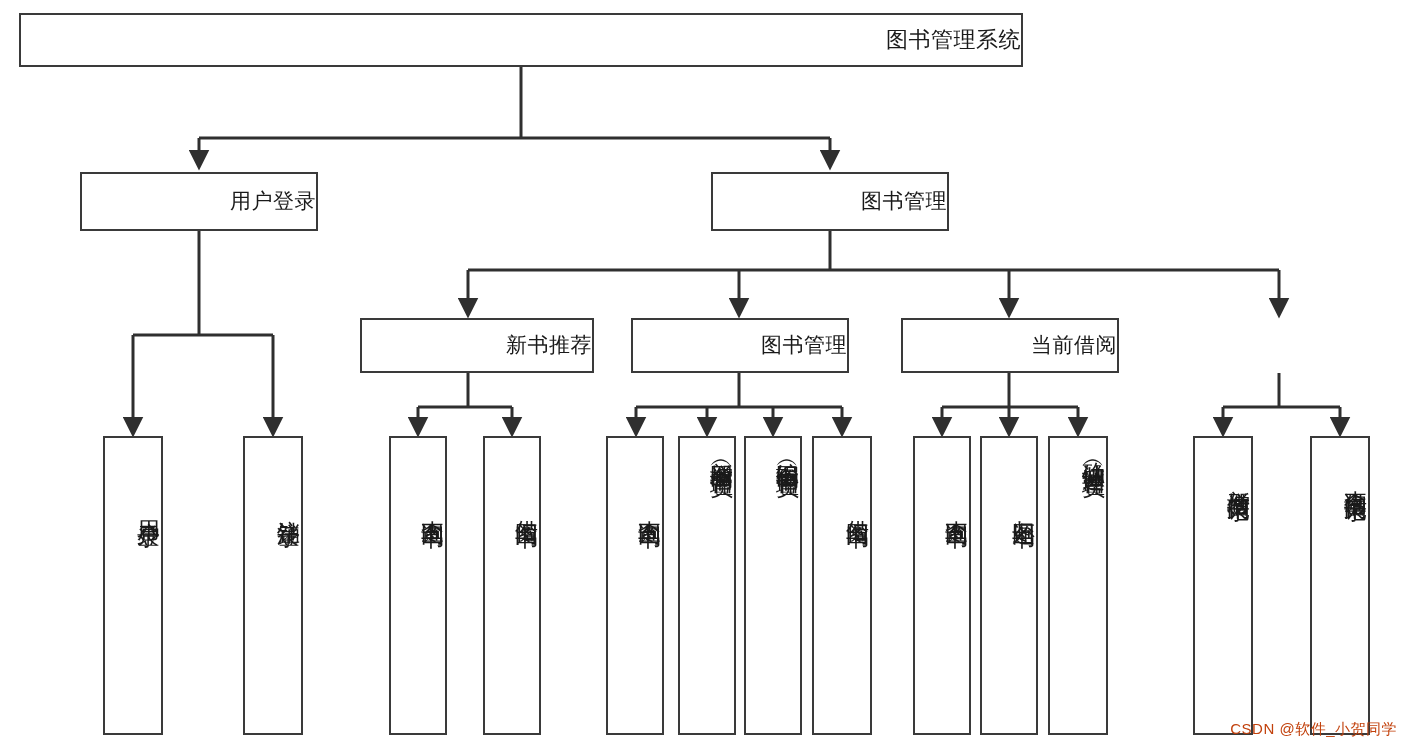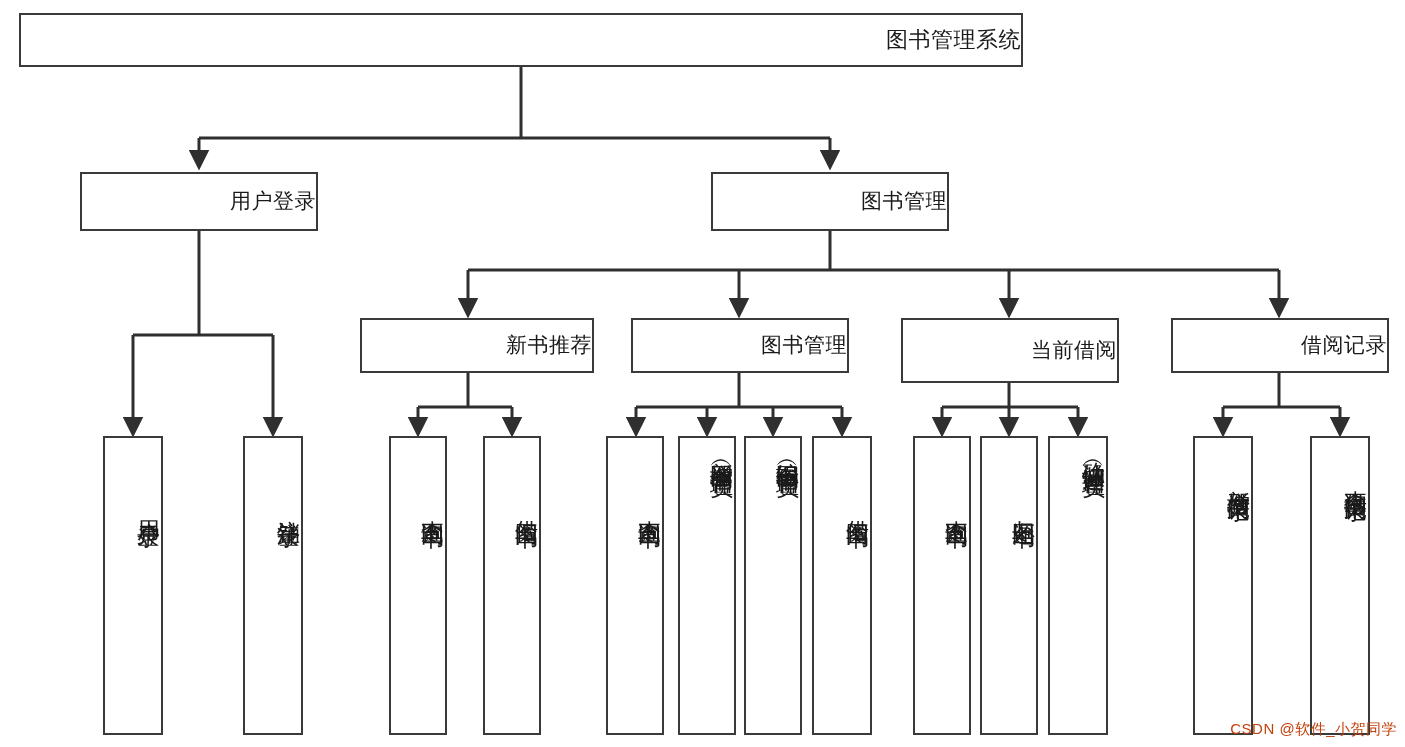--- a/index.html
+++ b/index.html
@@ -140,25 +140,22 @@
   <div class="node horiz" style="left:711px; top:172px; width:238px; height:59px;">
     <span class="lbl">图书管理</span>
   </div>
 
   <div class="node horiz" style="left:360px; top:318px; width:234px; height:55px;">
     <span class="lbl">新书推荐</span>
   </div>
   <div class="node horiz" style="left:631px; top:318px; width:218px; height:55px;">
     <span class="lbl">图书管理</span>
   </div>
-  <div class="node horiz" style="left:901px; top:318px; width:218px; height:65px;">
+  <div class="node horiz" style="left:901px; top:318px; width:218px; height:55px;">
     <span class="lbl">当前借阅</span>
-  </div>
-  <div class="node horiz" style="left:1171px; top:318px; width:218px; height:55px;">
-    <span class="lbl">借阅记录</span>
   </div>
 
   <div class="node vert mid" style="left:103px; top:436px; width:60px; height:299px;">
     <span class="lbl">用户登录</span>
   </div>
   <div class="node vert mid" style="left:243px; top:436px; width:60px; height:299px;">
     <span class="lbl">注销登录</span>
   </div>
 
   <div class="node vert mid" style="left:389px; top:436px; width:58px; height:299px;">

